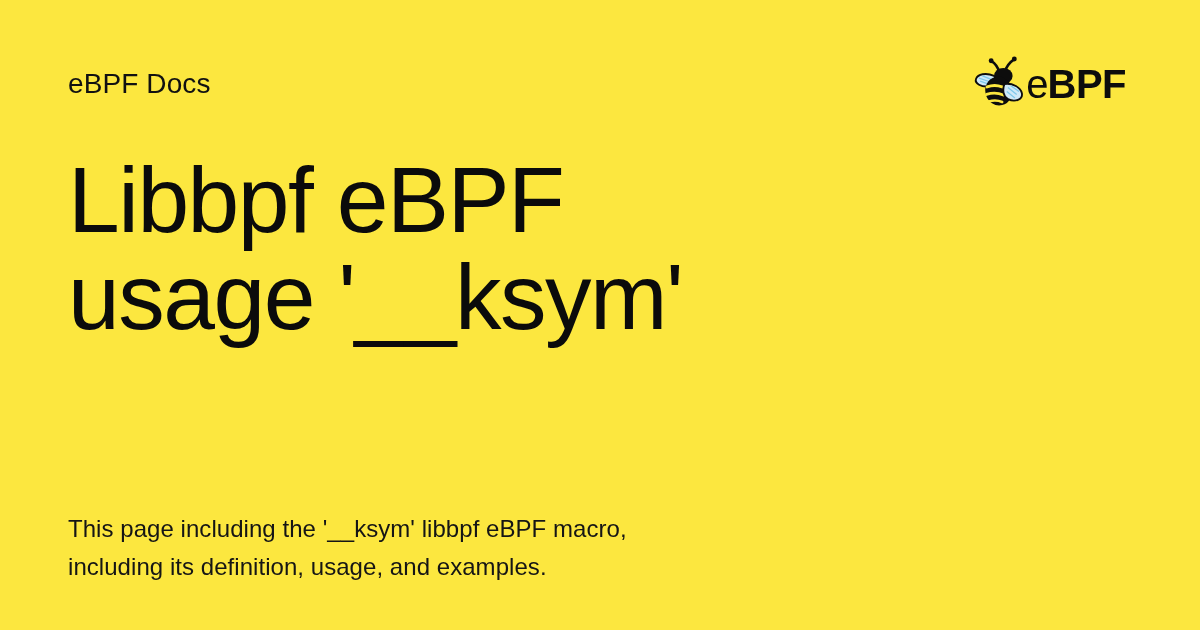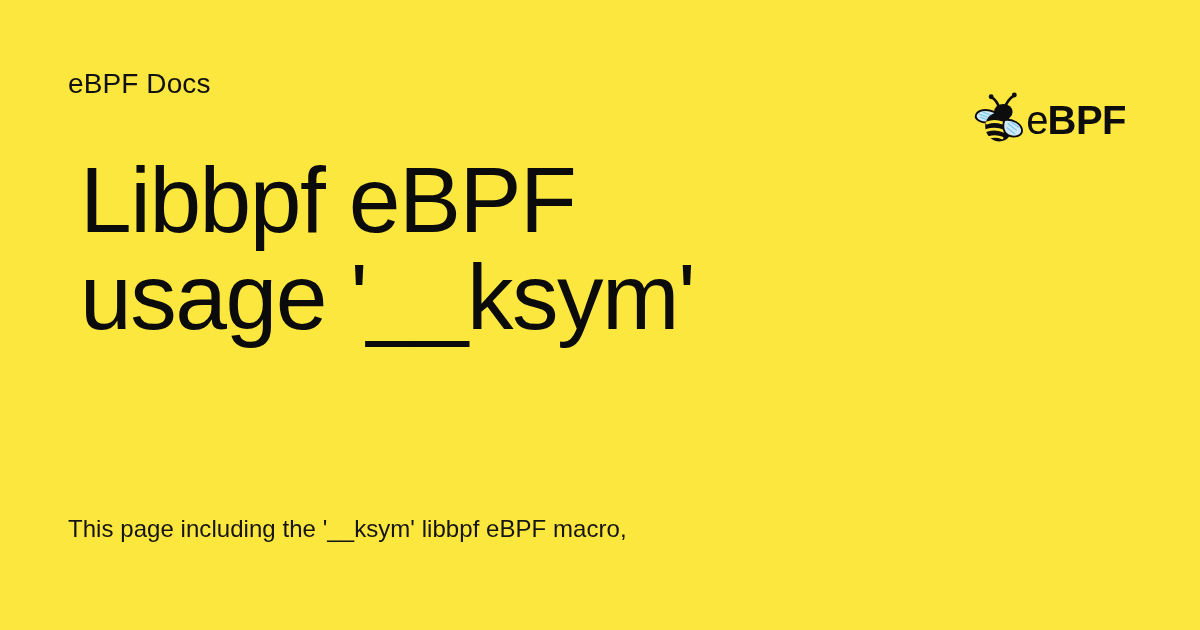--- a/index.html
+++ b/index.html
@@ -42,21 +42,20 @@
 
   
   #brand-logo {
     position: absolute;
     right: 68px;
     top: 55px;
     height: 58px;
     display: flex;
     align-items: center;
     gap: 2px;
-    margin-top: 36px;
   }
   #bee-icon {
     display: block;
     width: 58px;
     height: 58px;
     flex: 0 0 auto;
   }
   #brand-wordmark {
     font-size: 40px;
     line-height: 40px;
@@ -70,21 +69,21 @@
     font-weight: 400;
   }
   #brand-wordmark .brand-bpf {
     font-weight: 700;
     letter-spacing: -0.5px;
   }
 
   
   #title-block {
     position: absolute;
-    left: 80px;
+    left: 68px;
     top: 152px;
     width: 1020px;
   }
   .title-line {
     font-size: 93px;
     line-height: 97px;
     font-weight: 400;
     color: #0b0b0b;
     letter-spacing: -1.5px;
     white-space: nowrap;
@@ -143,15 +142,16 @@
     </div>
   </div>
 
   <div id="title-block">
     <div class="title-line">Libbpf eBPF</div>
     <div class="title-line">usage '__ksym'</div>
   </div>
 
   <div id="description-block">
     <div class="desc-line">This page including the '__ksym' libbpf eBPF macro,</div>
+    <div class="desc-line">including its definition, usage, and examples.</div>
   </div>
 
 </div>
 
 </body></html>

